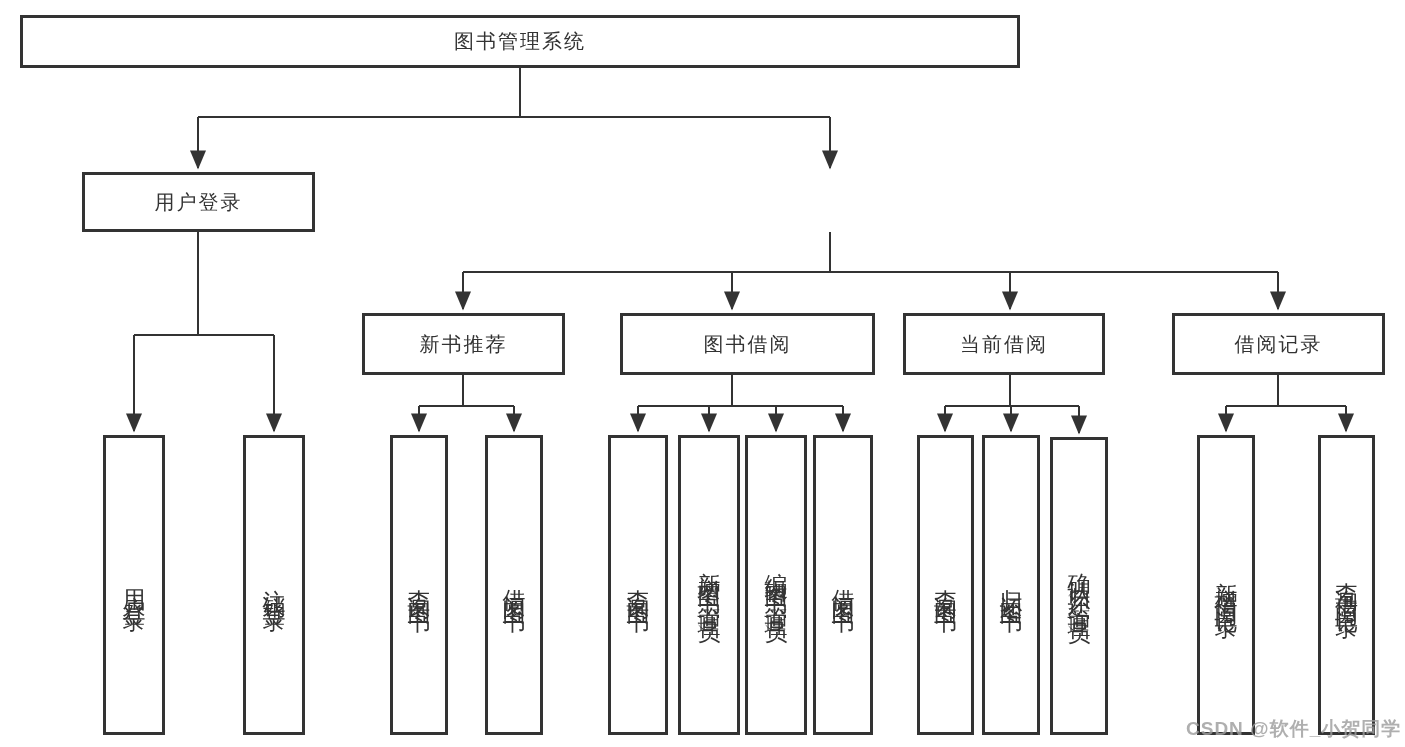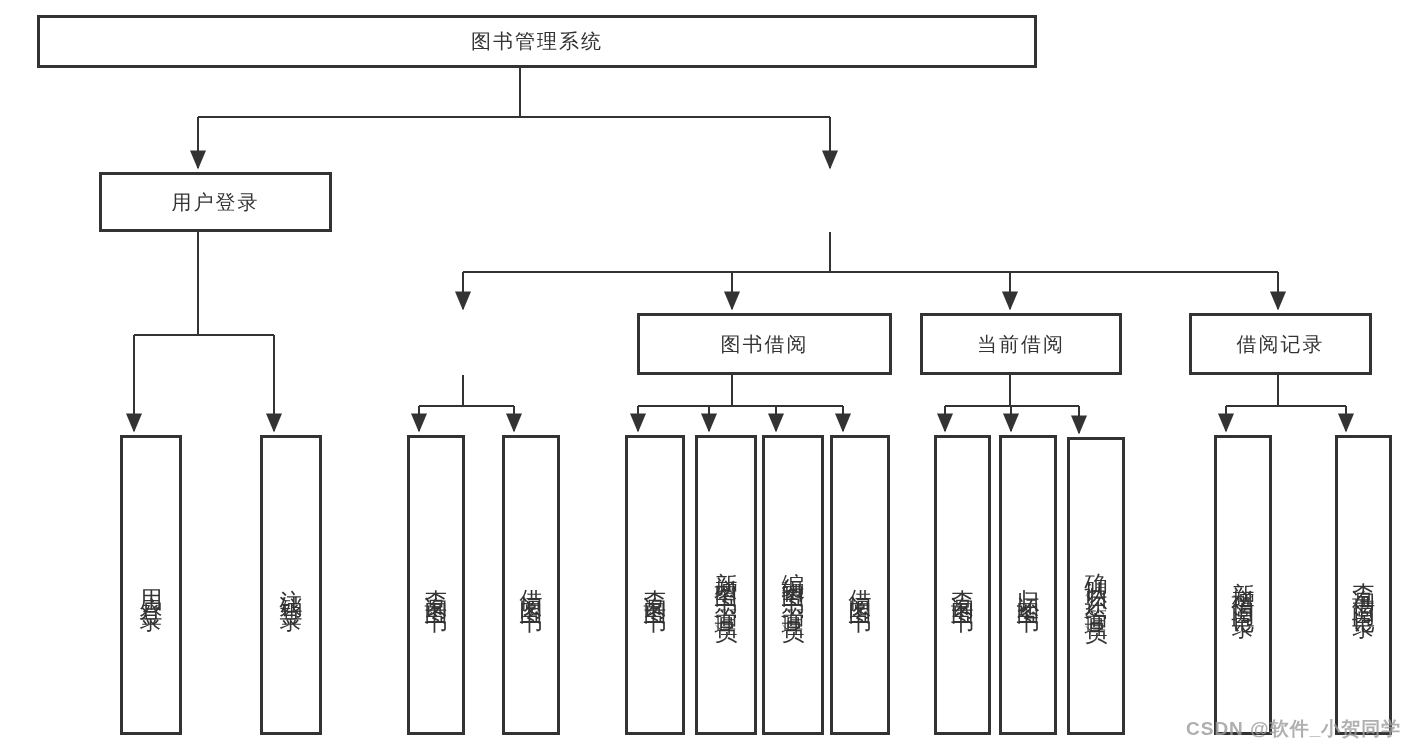--- a/index.html
+++ b/index.html
@@ -16,21 +16,20 @@
     box-sizing: border-box;
     border: 3px solid #333333;
     background: #ffffff;
     color: #333333;
     display: flex;
     align-items: center;
     justify-content: center;
     font-size: 20px;
     letter-spacing: 2px;
     white-space: nowrap;
-    margin-left: 17px;
   }
   .vnode {
     writing-mode: vertical-rl;
     text-orientation: mixed;
     font-size: 23px;
     letter-spacing: 7px;
     line-height: 1;
     white-space: nowrap;
   }
   .wires {
@@ -51,21 +50,21 @@
     z-index: 5;
     font-weight: bold;
   }
   
   #n-root        { left: 20px;   top: 15px;  width: 1000px; height: 53px;  }
   #n-user-login  { left: 82px;   top: 172px; width: 233px;  height: 60px;  }
   #n-book-mgmt   { left: 712px;  top: 172px; width: 236px;  height: 60px;  }
   #n-new-rec     { left: 362px;  top: 313px; width: 203px;  height: 62px;  }
   #n-book-borrow { left: 620px;  top: 313px; width: 255px;  height: 62px;  }
   #n-cur-borrow  { left: 903px;  top: 313px; width: 202px;  height: 62px;  }
-  #n-borrow-rec  { left: 1172px; top: 313px; width: 183px;  height: 62px;  }
+  #n-borrow-rec  { left: 1172px; top: 313px; width: 213px;  height: 62px;  }
   #l-user-login  { left: 103px;  top: 435px; width: 62px;   height: 300px; }
   #l-logout      { left: 243px;  top: 435px; width: 62px;   height: 300px; }
   #l-rec-query   { left: 390px;  top: 435px; width: 58px;   height: 300px; }
   #l-rec-borrow  { left: 485px;  top: 435px; width: 58px;   height: 300px; }
   #l-bb-query    { left: 608px;  top: 435px; width: 60px;   height: 300px; }
   #l-bb-add      { left: 678px;  top: 435px; width: 62px;   height: 300px; }
   #l-bb-edit     { left: 745px;  top: 435px; width: 62px;   height: 300px; }
   #l-bb-borrow   { left: 813px;  top: 435px; width: 60px;   height: 300px; }
   #l-cb-query    { left: 917px;  top: 435px; width: 57px;   height: 300px; }
   #l-cb-return   { left: 982px;  top: 435px; width: 58px;   height: 300px; }
@@ -130,20 +129,21 @@
       <path d="M1226,406 H1346"></path>
       <path d="M1226,406 V431" marker-end="url(#arrow)"></path>
       <path d="M1346,406 V431" marker-end="url(#arrow)"></path>
     </g>
   </svg>
 
   <div class="node" id="n-root">图书管理系统</div>
 
   <div class="node" id="n-user-login">用户登录</div>
 
+  <div class="node" id="n-new-rec">新书推荐</div>
   <div class="node" id="n-book-borrow">图书借阅</div>
   <div class="node" id="n-cur-borrow">当前借阅</div>
   <div class="node" id="n-borrow-rec">借阅记录</div>
 
   <div class="node vnode" id="l-user-login">用户登录</div>
   <div class="node vnode" id="l-logout">注销登录</div>
 
   <div class="node vnode" id="l-rec-query">查询图书</div>
   <div class="node vnode" id="l-rec-borrow">借阅图书</div>
 

